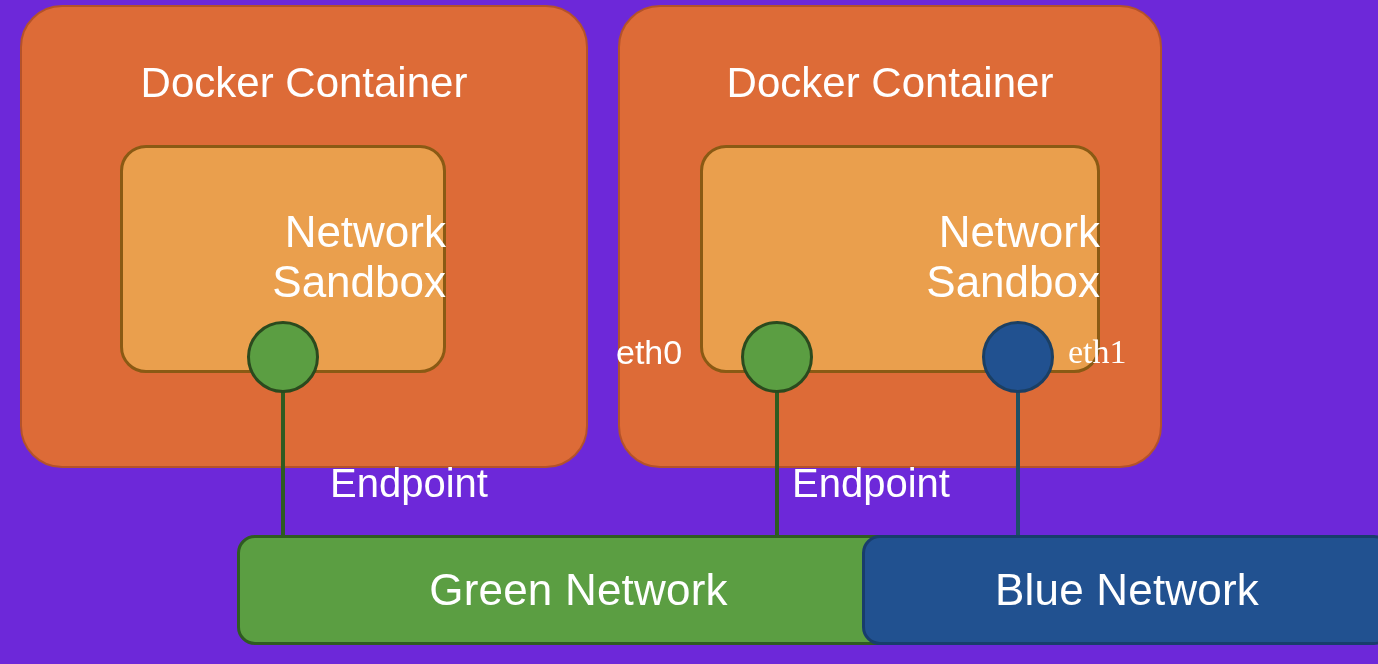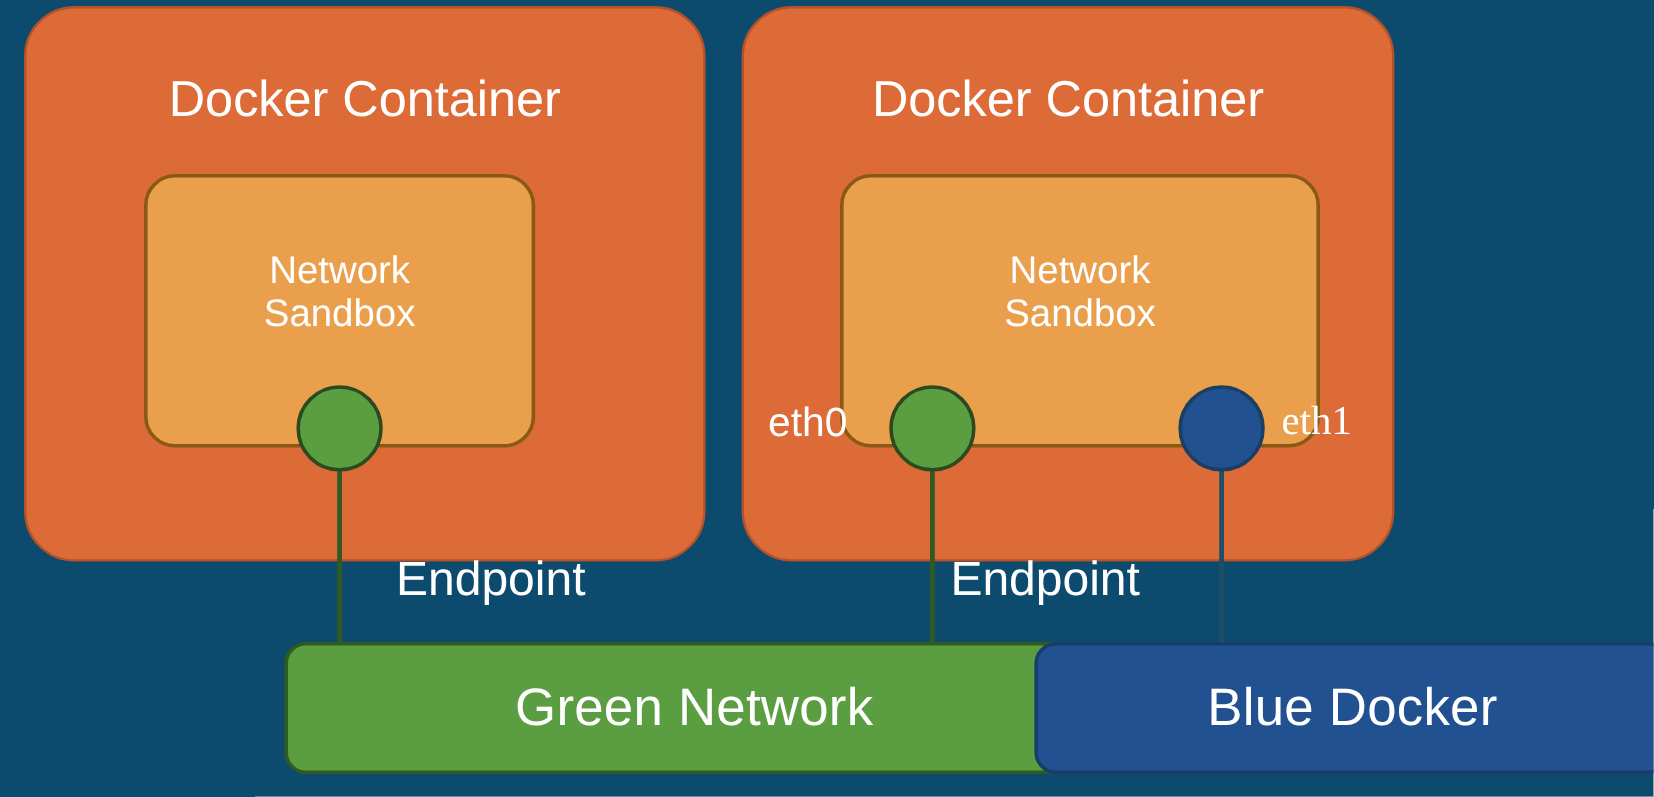--- a/index.html
+++ b/index.html
@@ -8,21 +8,21 @@
     padding: 0;
     background: #ffffff;
   }
   body {
     font-family: "Liberation Sans", sans-serif;
   }
   #stage {
     position: relative;
     width: 1378px;
     height: 664px;
-    background: #0c4a6e;
+    background: #6d28d9;
     overflow: hidden;
   }
   .container-box {
     position: absolute;
     box-sizing: border-box;
     background: #dd6b37;
     border: 2px solid #b4522a;
     border-radius: 42px;
   }
   .sandbox-box {
@@ -59,23 +59,23 @@
     position: absolute;
     color: #ffffff;
     font-size: 42px;
     line-height: 1;
     white-space: nowrap;
     text-align: center;
   }
   .sandbox-title {
     position: absolute;
     color: #ffffff;
-    font-size: 32px;
+    font-size: 44px;
     line-height: 1.14;
-    text-align: center;
+    text-align: right;
     white-space: pre-line;
   }
   .endpoint-label {
     position: absolute;
     color: #ffffff;
     font-size: 40px;
     line-height: 1;
     white-space: nowrap;
     margin-top: 42px;
   }
@@ -136,31 +136,31 @@
   <div class="sandbox-box" style="left:700px; top:145px; width:400px; height:228px;">
   </div>
 
   <div class="sandbox-title" style="left:700px; top:207px; width:400px;">Network
 Sandbox</div>
 
   <div class="link-line link-green" style="left:775px; top:380px; height:158px;"></div>
 
   <div class="link-line link-blue" style="left:1016px; top:380px; height:158px;"></div>
 
-  <div class="iface-label" style="left:640px; top:335px;">eth0</div>
+  <div class="iface-label" style="left:616px; top:335px;">eth0</div>
 
   <div class="endpoint-dot dot-green" style="left:741px; top:321px; width:72px; height:72px;"></div>
 
   <div class="endpoint-dot dot-blue" style="left:982px; top:321px; width:72px; height:72px;"></div>
 
   <div class="iface-label" style="left:1068px; top:335px;font-family:Liberation Serif, serif;">eth1</div>
 
   <div class="endpoint-label" style="left:792px; top:421px;">Endpoint</div>
 
   <div class="network-box network-green" style="left:237px; top:535px; width:683px; height:110px;">
     <span class="network-label">Green Network</span>
   </div>
 
   <div class="network-box network-blue" style="left:862px; top:535px; width:530px; height:110px;">
-    <span class="network-label">Blue Docker</span>
+    <span class="network-label">Blue Network</span>
   </div>
 
 </div>
 
 </body></html>

